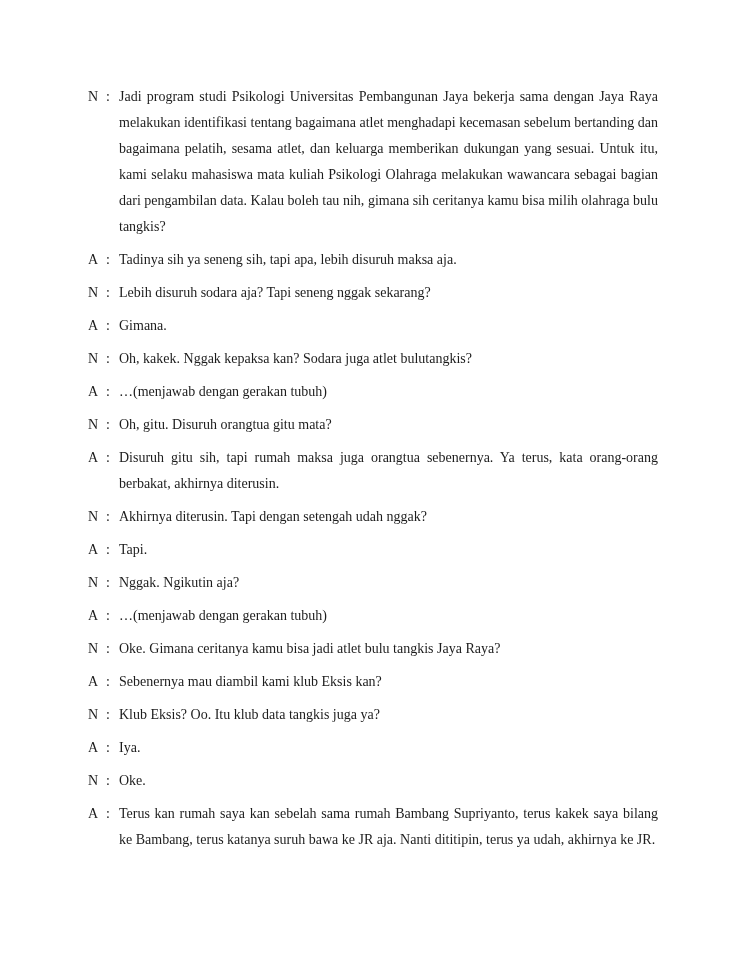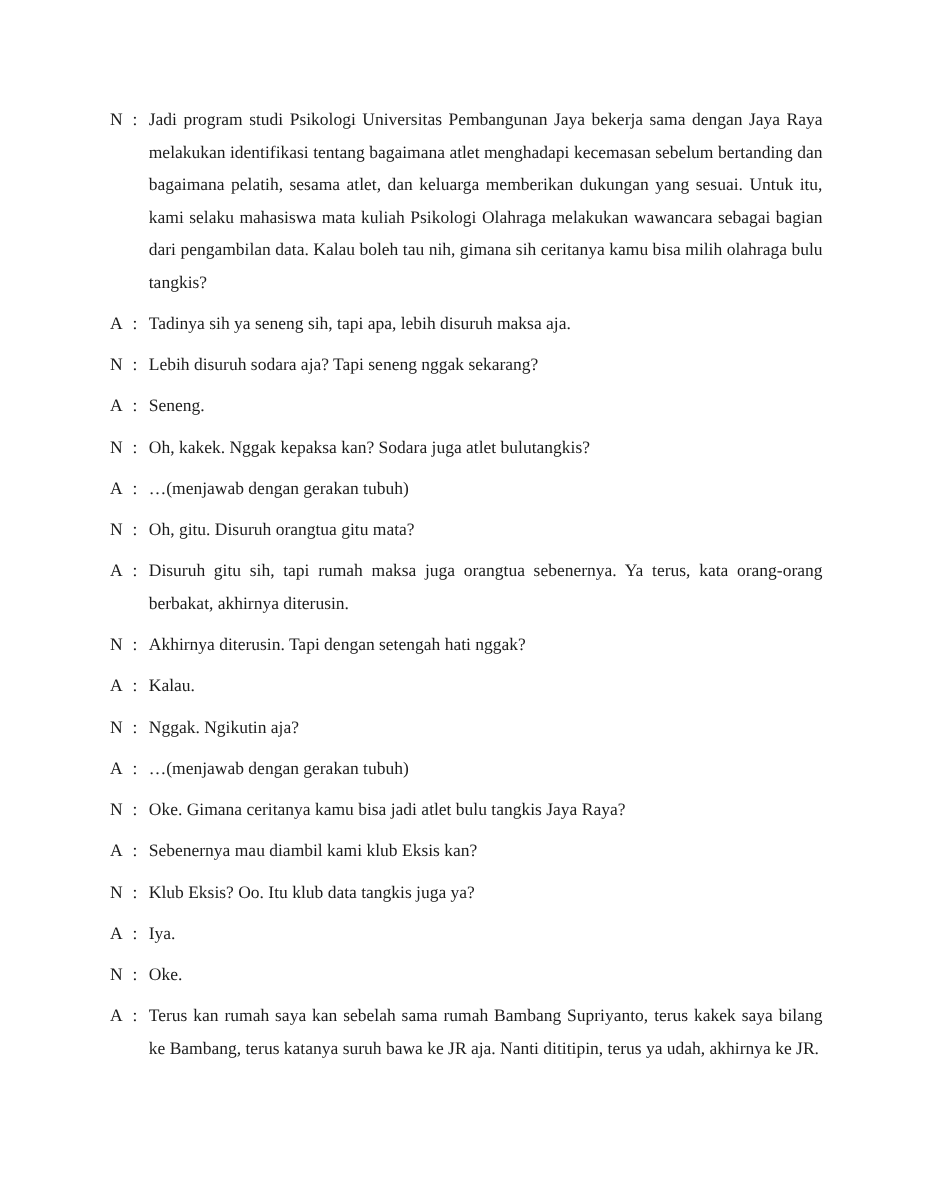--- a/index.html
+++ b/index.html
@@ -59,21 +59,21 @@
 
   <div class="entry">
     <span class="spk">N</span>
     <span class="sep">:</span>
     <p class="txt">Lebih disuruh sodara aja? Tapi seneng nggak sekarang?</p>
   </div>
 
   <div class="entry">
     <span class="spk">A</span>
     <span class="sep">:</span>
-    <p class="txt">Seneng.</p>
+    <p class="txt">Gimana.</p>
   </div>
 
   <div class="entry">
     <span class="spk">N</span>
     <span class="sep">:</span>
     <p class="txt">Oh, kakek. Nggak kepaksa kan? Sodara juga atlet bulutangkis?</p>
   </div>
 
   <div class="entry">
     <span class="spk">A</span>
@@ -89,27 +89,27 @@
 
   <div class="entry">
     <span class="spk">A</span>
     <span class="sep">:</span>
     <p class="txt">Disuruh gitu sih, tapi rumah maksa juga orangtua sebenernya. Ya terus, kata orang-orang berbakat, akhirnya diterusin.</p>
   </div>
 
   <div class="entry">
     <span class="spk">N</span>
     <span class="sep">:</span>
-    <p class="txt">Akhirnya diterusin. Tapi dengan setengah hati nggak?</p>
+    <p class="txt">Akhirnya diterusin. Tapi dengan setengah udah nggak?</p>
   </div>
 
   <div class="entry">
     <span class="spk">A</span>
     <span class="sep">:</span>
-    <p class="txt">Kalau.</p>
+    <p class="txt">Tapi.</p>
   </div>
 
   <div class="entry">
     <span class="spk">N</span>
     <span class="sep">:</span>
     <p class="txt">Nggak. Ngikutin aja?</p>
   </div>
 
   <div class="entry">
     <span class="spk">A</span>

